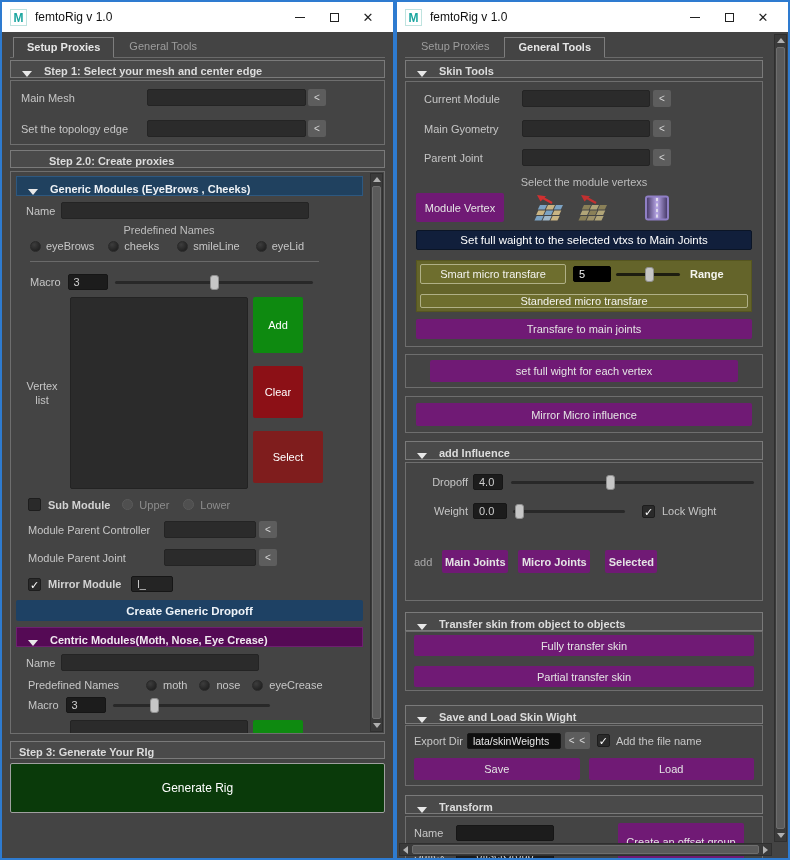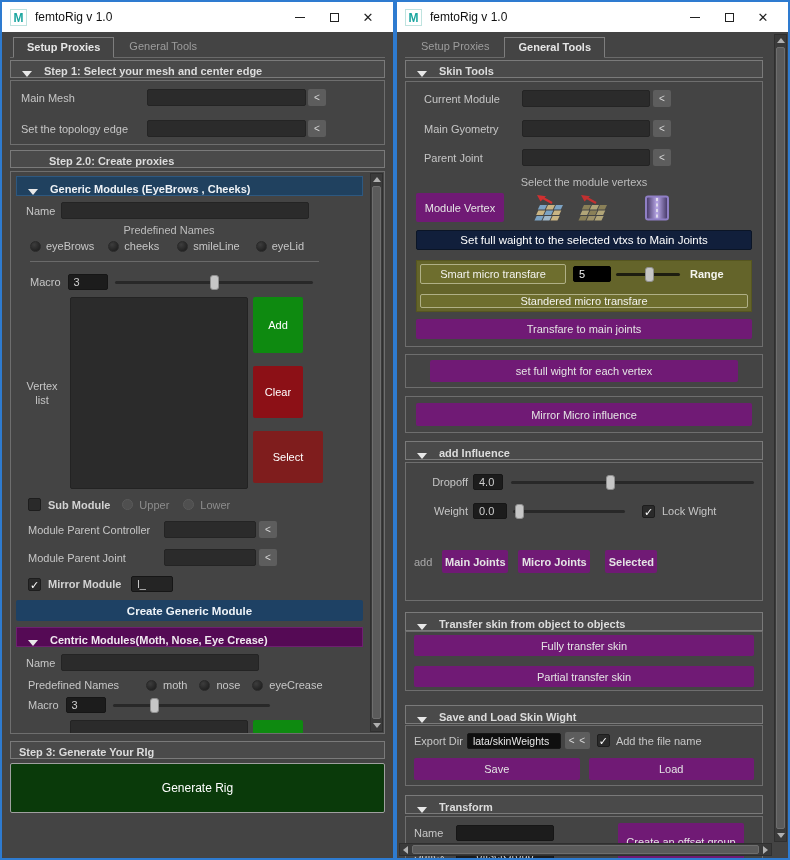--- a/index.html
+++ b/index.html
@@ -186,21 +186,21 @@
           <div class="row" style="margin:11px 0 0 14px;">
             <span class="lbl" style="width:136px;">Module Parent Joint</span>
             <span class="field" style="width:92px;"></span>
             <span class="pick" style="margin-left:3px;">&lt;</span>
           </div>
           <div class="row" style="margin:10px 0 0 14px;">
             <span class="chk"><span>✓</span></span>
             <span class="lbl" style="margin:0 10px 0 7px;font-weight:bold;color:#d2d2d2;">Mirror Module</span>
             <span class="numfield" style="width:42px;background:#242424;">l_</span>
           </div>
-          <div class="btn" style="margin:8px 2px 0;height:21px;background:#1e4164;font-weight:bold;color:#eef3f8;font-size:11.5px;">Create Generic Module</div>
+          <div class="btn" style="margin:8px 2px 0;height:21px;background:#1e4164;font-weight:bold;color:#eef3f8;font-size:11.5px;">Create Generic Dropoff</div>
 
           <div class="hdr purple" style="margin:6px 2px 0;">
             <span class="tri"></span>
             <span>Centric Modules(Moth, Nose, Eye Crease)</span>
           </div>
           <div class="row" style="margin:7px 0 0 12px;">
             <span class="lbl" style="margin-right:6px;">Name</span>
             <span class="field" style="width:198px;"></span>
           </div>
           <div class="row" style="margin:8px 0 0 14px;">

